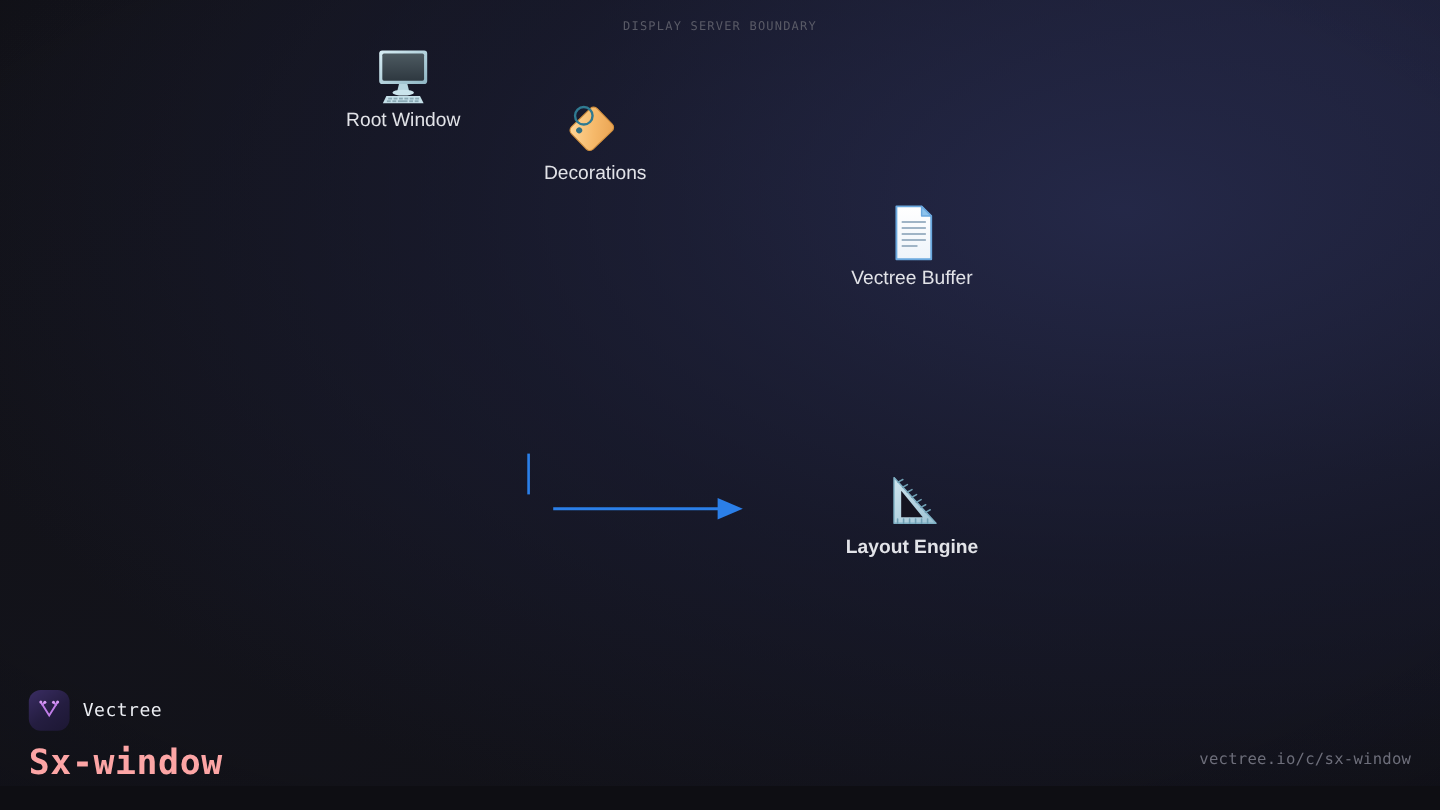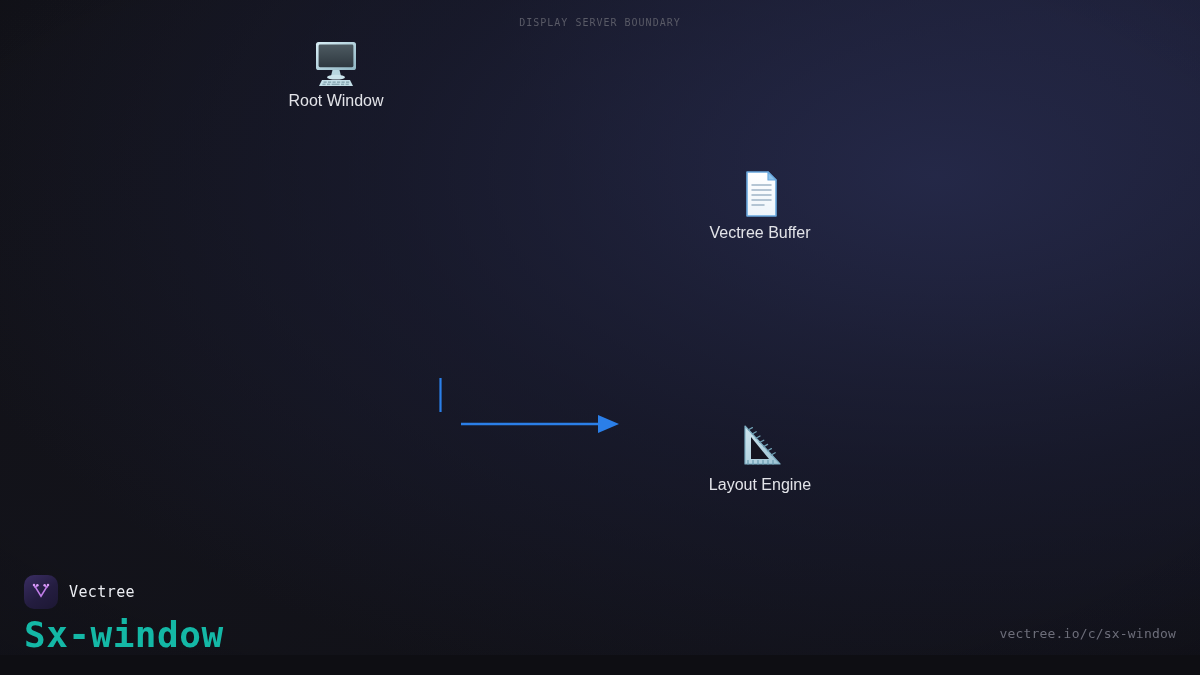--- a/index.html
+++ b/index.html
@@ -113,23 +113,23 @@
   #brand-name {
     font-family: "DejaVu Sans Mono", "Liberation Mono", monospace;
     font-weight: normal;
     font-size: 15px;
     letter-spacing: 0.4px;
     color: #eceef3;
   }
   #brand-title {
     font-family: "DejaVu Sans Mono", "Liberation Mono", monospace;
     font-weight: bold;
-    font-size: 36px;
+    font-size: 29px;
     letter-spacing: 0.5px;
-    color: #14b8a6;
+    color: #fca5a5;
     line-height: 38px;
     text-align: center;
   }
   #brand-url {
     position: absolute;
     right: 24px;
     bottom: 34px;
     font-family: "DejaVu Sans Mono", "Liberation Mono", monospace;
     font-size: 13px;
     letter-spacing: 0.2px;
@@ -189,20 +189,40 @@
           <rect x="17" y="47.6" width="3.2" height="1.5"></rect>
           <rect x="21.6" y="47.6" width="8" height="1.5"></rect>
           <rect x="31" y="47.6" width="3.2" height="1.5"></rect>
           <rect x="35.6" y="47.6" width="3.2" height="1.5"></rect>
         </g>
       </svg>
     </div>
     <div class="caption">Root Window</div>
   </div>
 
+  <div class="node" style="left:496px; top:80px;">
+    <div class="glyph">
+      <svg width="52" height="52" viewBox="0 0 52 52">
+        <defs>
+          <linearGradient id="gTag" x1="0" y1="0" x2="1" y2="1">
+            <stop offset="0%" stop-color="#ffd79a"></stop>
+            <stop offset="55%" stop-color="#f6b96a"></stop>
+            <stop offset="100%" stop-color="#e9a352"></stop>
+          </linearGradient>
+        </defs>
+        <g transform="rotate(-44 26 26)">
+          <path d="M12 12 H34 a4 4 0 0 1 4 4 V34 a4 4 0 0 1 -4 4 H12 a4 4 0 0 1 -4 -4 V16 a4 4 0 0 1 4 -4 Z" fill="url(#gTag)" stroke="#d18f3e" stroke-width="0.9"></path>
+          <circle cx="14.6" cy="18.6" r="2.5" fill="#2f6f84"></circle>
+        </g>
+
+        <circle cx="16.5" cy="16.5" r="7.3" fill="none" stroke="#2f7a91" stroke-width="2"></circle>
+      </svg>
+    </div>
+    <div class="caption">Decorations</div>
+  </div>
 
   <div class="node" style="left:760px; top:168px;">
     <div class="glyph">
       <svg width="52" height="52" viewBox="0 0 52 52">
         <defs>
           <linearGradient id="gDoc" x1="0" y1="0" x2="0" y2="1">
             <stop offset="0%" stop-color="#ffffff"></stop>
             <stop offset="100%" stop-color="#eef4fa"></stop>
           </linearGradient>
         </defs>
@@ -214,21 +234,21 @@
           <line x1="18" y1="27" x2="37" y2="27"></line>
           <line x1="18" y1="32" x2="37" y2="32"></line>
           <line x1="18" y1="37" x2="30" y2="37"></line>
         </g>
       </svg>
     </div>
     <div class="caption">Vectree Buffer</div>
   </div>
 
 
-  <div class="node" style="left:760px; top:420px;">
+  <div class="node" style="left:760px; top:392px;font-weight:bold;">
     <div class="glyph">
       <svg width="52" height="52" viewBox="0 0 52 52">
         <defs>
           <linearGradient id="gRule" x1="0" y1="0" x2="1" y2="1">
             <stop offset="0%" stop-color="#cfe5ee"></stop>
             <stop offset="100%" stop-color="#9cc3d4"></stop>
           </linearGradient>
         </defs>
 
         <path d="M11 6 L46 44 L11 44 Z" fill="url(#gRule)" stroke="#7fb0c4" stroke-width="1.2" stroke-linejoin="round"></path>

